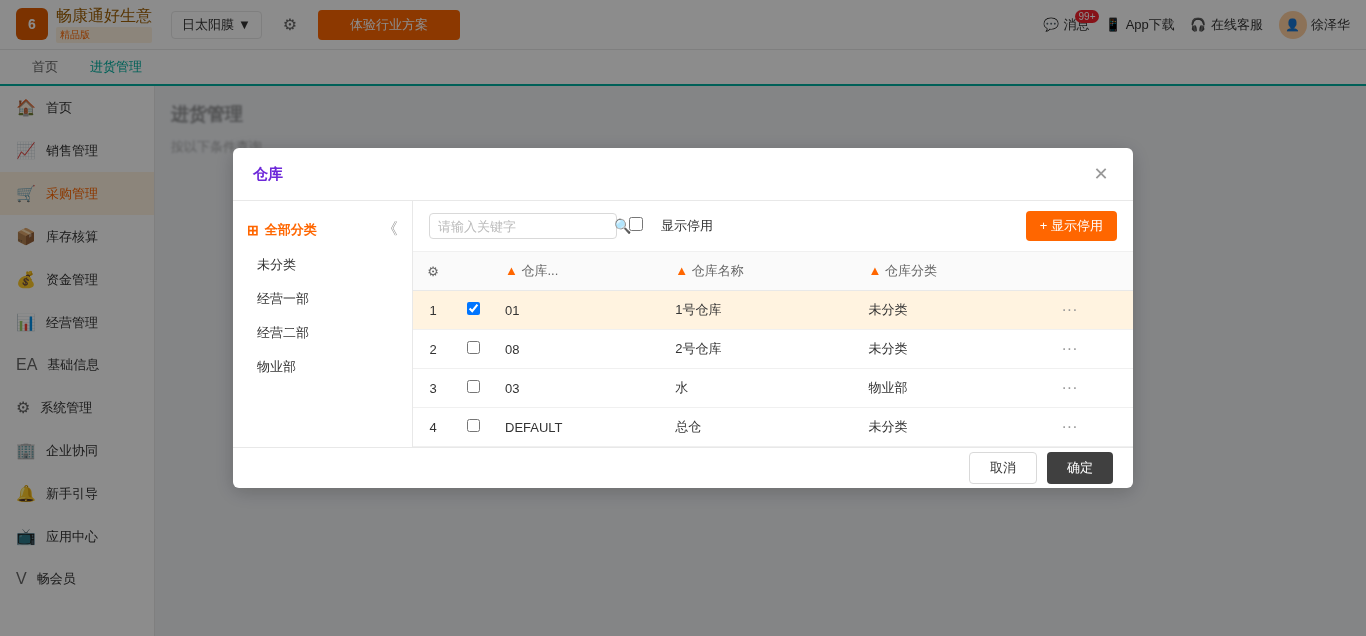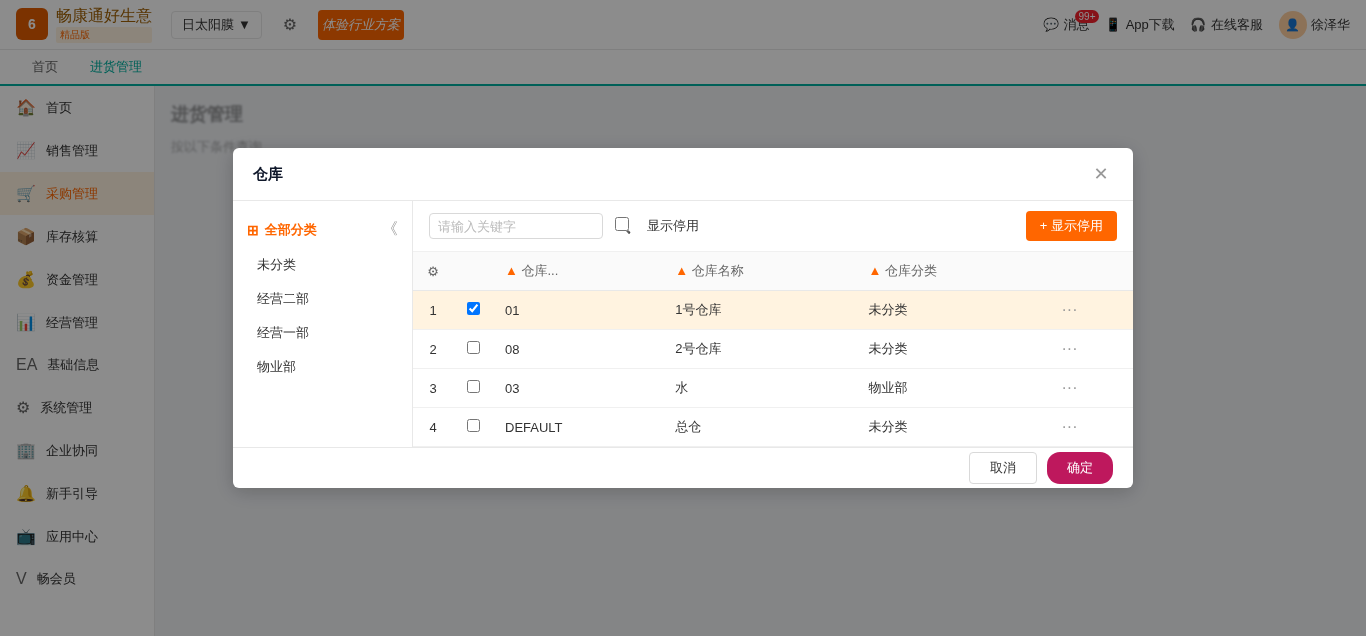--- a/index.html
+++ b/index.html
@@ -38,21 +38,21 @@
       gap: 12px;
     }
     .store-selector {
       display: flex; align-items: center; gap: 4px;
       border: 1px solid #e8e8e8; border-radius: 4px;
       padding: 4px 10px; cursor: pointer; color: #333; justify-content: space-between;
     }
     .experience-btn {
       background: #ff6600; color: #fff;
       border: none; border-radius: 4px;
-      padding: 6px 4px; cursor: pointer; font-size: 13px; font-style: italic;
+      padding: 6px 32px; cursor: pointer; font-size: 13px;
     }
     .gear-btn {
       width: 32px; height: 32px; background: none; border: none;
       cursor: pointer; color: #666; font-size: 16px;
       display: flex; align-items: center; justify-content: center;
     }
     .header-right {
       display: flex; align-items: center; gap: 16px;
     }
     .header-right-item {
@@ -136,21 +136,21 @@
       max-height: 560px;
       box-shadow: 0 4px 20px rgba(0,0,0,0.2);
       display: flex;
       flex-direction: column;
     }
     .modal-header {
       display: flex; align-items: center; justify-content: space-between;
       padding: 14px 20px;
       border-bottom: 1px solid #e8e8e8;
     }
-    .modal-title { font-size: 15px; font-weight: 600; color: #0f172a; }
+    .modal-title { font-size: 15px; font-weight: 600; color: #6d28d9; }
     .modal-close {
       background: none; border: none; cursor: pointer;
       font-size: 18px; color: #999; width: 24px; height: 24px;
       display: flex; align-items: center; justify-content: center;
     }
     .modal-body {
       display: flex; flex: 1; overflow: hidden;
     }
 
     
@@ -183,21 +183,21 @@
     }
     .modal-toolbar {
       display: flex; align-items: center; justify-content: space-between;
       padding: 10px 16px;
       border-bottom: 1px solid #f0f0f0;
     }
     .toolbar-left { display: flex; align-items: center; gap: 12px; }
     .search-box {
       display: flex; align-items: center;
       border: 1px solid #d9d9d9; border-radius: 4px;
-      padding: 4px 8px; width: 174px;
+      padding: 4px 8px; width: 188px;
     }
     .search-box input {
       border: none; outline: none; font-size: 13px; flex: 1; color: #333;
       background: transparent;
     }
     .search-box input::placeholder { color: #bbb; }
     .search-icon-btn { background: none; border: none; cursor: pointer; color: #999; font-size: 14px; }
     .show-disabled {
       display: flex; align-items: flex-start; gap: 18px; color: #333; font-size: 13px;
     }
@@ -262,21 +262,21 @@
     
     .modal-footer {
       display: flex; justify-content: flex-end;
       padding: 4px 20px; border-top: 1px solid #e8e8e8; gap: 10px;
     }
     .cancel-btn {
       background: #fff; border: 1px solid #d9d9d9; border-radius: 4px;
       padding: 6px 20px; cursor: pointer; font-size: 13px; color: #333;
     }
     .confirm-btn {
-      background: #be185d; color: #fff; border: none; border-radius: 13px;
+      background: #404040; color: #fff; border: none; border-radius: 4px;
       padding: 6px 20px; cursor: pointer; font-size: 13px;
     }
   </style>
 </head>
 <body>
 
 <div class="top-header">
   <div class="logo-area">
     <div class="logo-icon">
       <span>6</span>
@@ -395,22 +395,22 @@
 
       <div class="cat-sidebar">
         <div class="cat-header">
           <div class="cat-all">
             <span class="cat-grid-icon">⊞</span>
             <span>全部分类</span>
           </div>
           <button class="cat-collapse-btn">《</button>
         </div>
         <div class="cat-item">未分类</div>
+        <div class="cat-item">经营一部</div>
         <div class="cat-item">经营二部</div>
-        <div class="cat-item">经营一部</div>
         <div class="cat-item">物业部</div>
       </div>
 
       <div class="modal-content-area">
 
         <div class="modal-toolbar">
           <div class="toolbar-left">
             <div class="search-box">
               <input type="text" placeholder="请输入关键字" style="">
               <button class="search-icon-btn">🔍</button>

